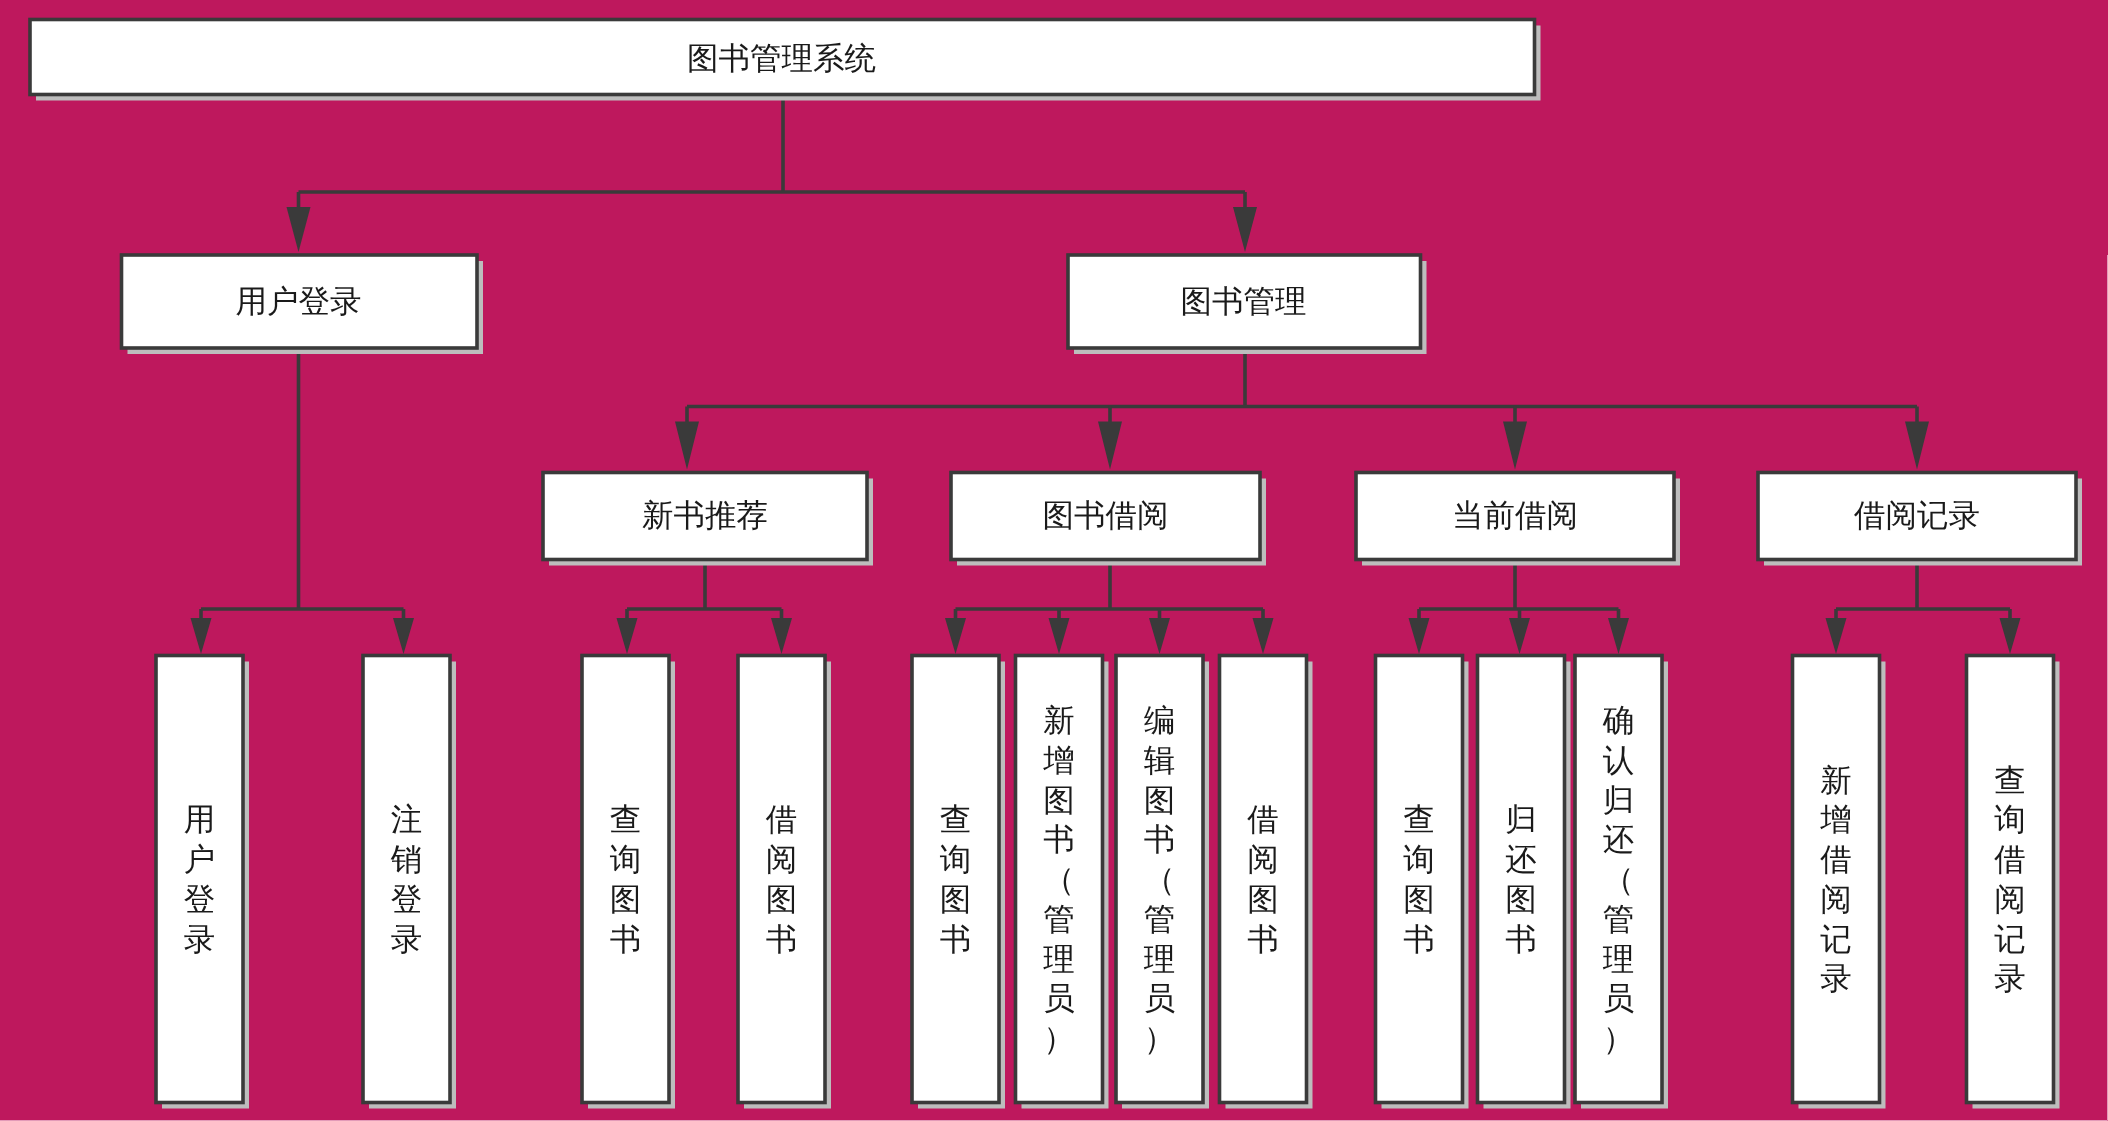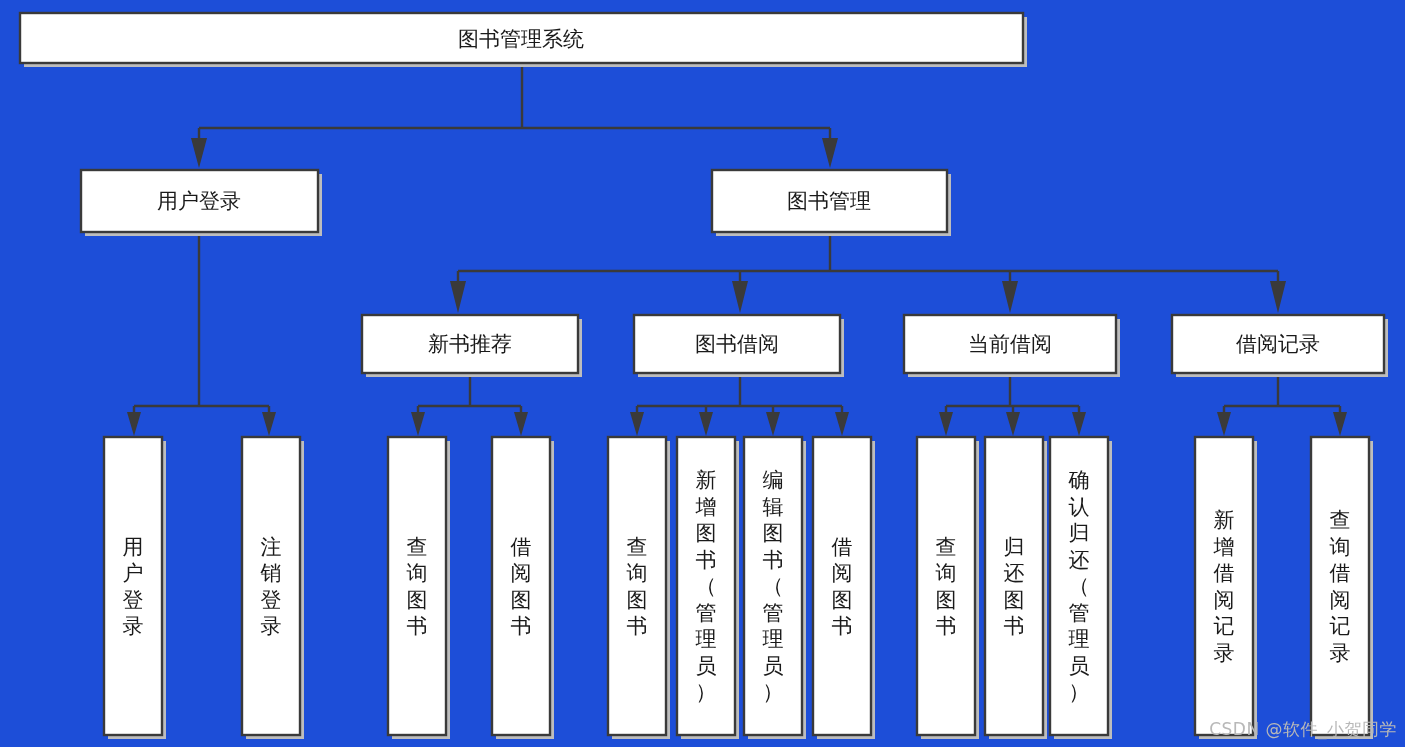--- a/index.html
+++ b/index.html
@@ -8,21 +8,21 @@
     padding: 0;
     background: #ffffff;
   }
   body {
     font-family: "DejaVu Sans", "Liberation Sans", sans-serif;
   }
   #diagram-root {
     position: relative;
     width: 1405px;
     height: 747px;
-    background: #1d4ed8;
+    background: #be185d;
     overflow: hidden;
   }
   svg#tree-svg {
     position: absolute;
     left: 0;
     top: 0;
     width: 1405px;
     height: 747px;
   }
   .node-box {
@@ -254,14 +254,13 @@
     </g>
 
     <g>
       <rect class="node-shadow" x="1315" y="441" width="58" height="298"></rect>
       <rect class="node-box" x="1311" y="437" width="58" height="298"></rect>
       <text class="node-label-v vtext" x="1340" y="527.17"><tspan x="1340" y="527.17">查</tspan><tspan x="1340" y="553.67">询</tspan><tspan x="1340" y="580.17">借</tspan><tspan x="1340" y="606.67">阅</tspan><tspan x="1340" y="633.17">记</tspan><tspan x="1340" y="659.67">录</tspan></text>
     </g>
 
   </svg>
 
-  <div class="watermark">CSDN @软件_小贺同学</div>
 </div>
 
 </body></html>

